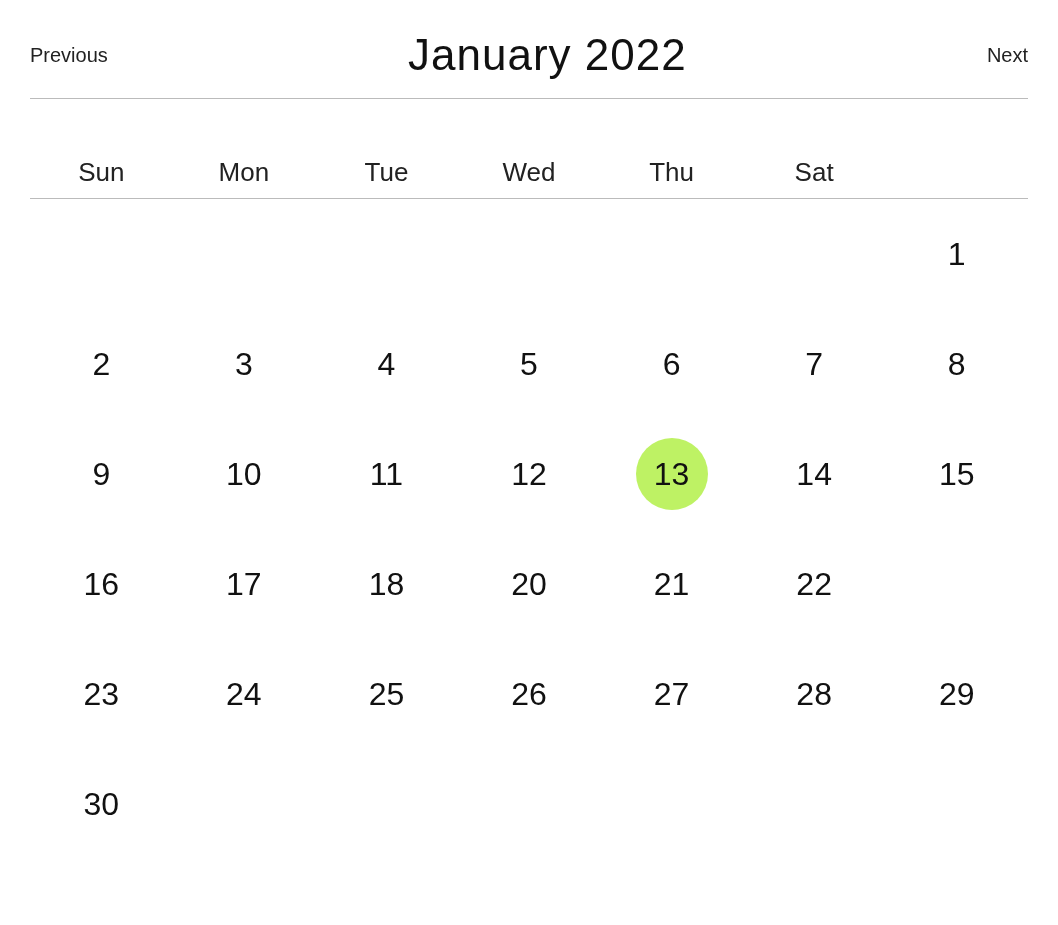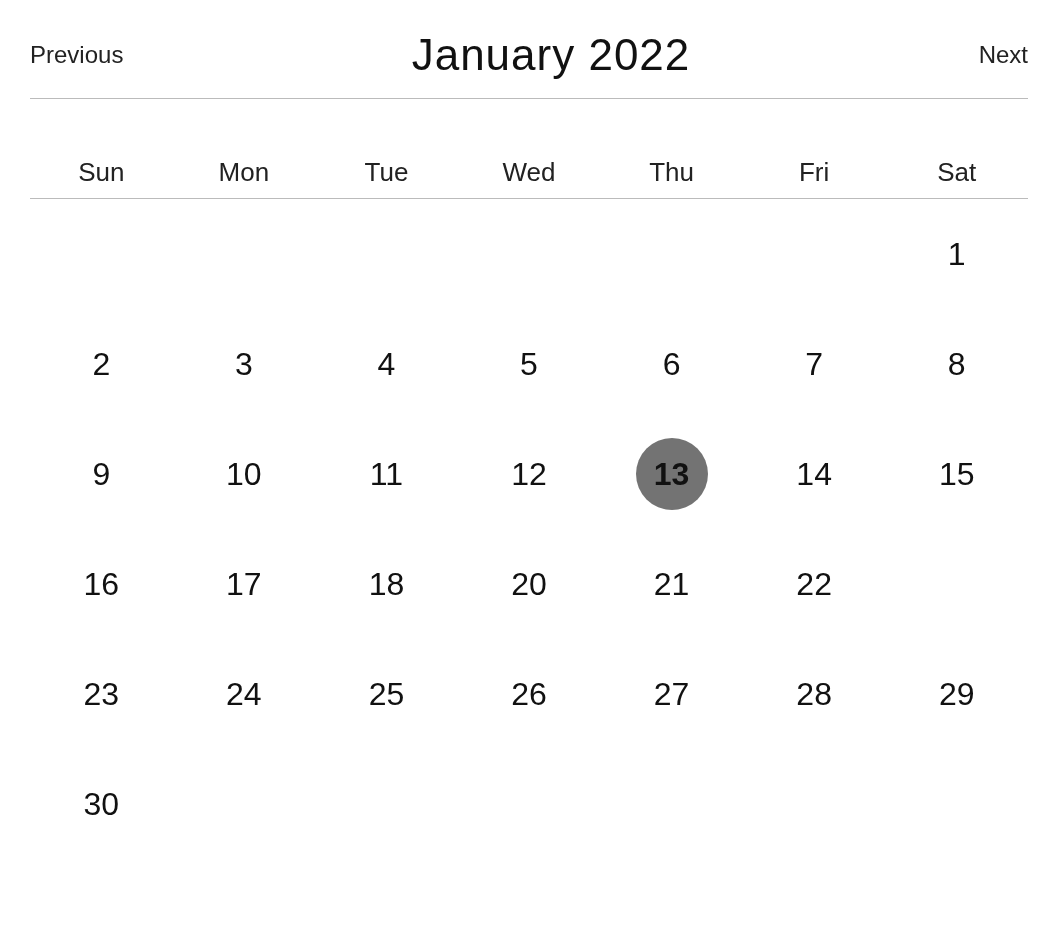--- a/index.html
+++ b/index.html
@@ -17,21 +17,21 @@
     }
 
     .calendar-header {
       display: flex;
       align-items: center;
       justify-content: space-between;
       padding: 10px 0 18px 0;
     }
 
     .nav-button {
-      font-size: 24px;
+      font-size: 20px;
       color: #222;
       cursor: pointer;
       background: none;
       border: none;
       font-family: inherit;
       font-weight: 400;
     }
 
     .month-title {
       font-size: 44px;
@@ -92,29 +92,28 @@
       color: #111;
       cursor: pointer;
       position: relative;
     }
 
     .day-cell.empty {
       cursor: default;
     }
 
     .day-cell.today .day-number {
-      background: #737373;
+      background: #bef264;
       color: #111;
       border-radius: 50%;
       width: 72px;
       height: 72px;
       display: flex;
       align-items: center;
       justify-content: center;
-      font-weight: bold;
     }
 
     .day-number {
       display: flex;
       align-items: center;
       justify-content: center;
       width: 72px;
       height: 72px;
     }
   </style>
@@ -128,21 +127,20 @@
     <button class="nav-button">Next</button>
   </div>
   <hr class="divider">
   <div class="calendar-grid">
     <div class="day-headers" id="day-headers-row">
         <div class="day-header">Sun</div>
         <div class="day-header">Mon</div>
         <div class="day-header">Tue</div>
         <div class="day-header">Wed</div>
         <div class="day-header">Thu</div>
-        <div class="day-header">Fri</div>
         <div class="day-header">Sat</div>
       </div>
     <hr class="divider2">
     <div class="weeks" id="weeks-container">
         <div class="week-row">
           <div class="day-cell empty"></div>
           <div class="day-cell empty"></div>
           <div class="day-cell empty"></div>
           <div class="day-cell empty"></div>
           <div class="day-cell empty"></div>

